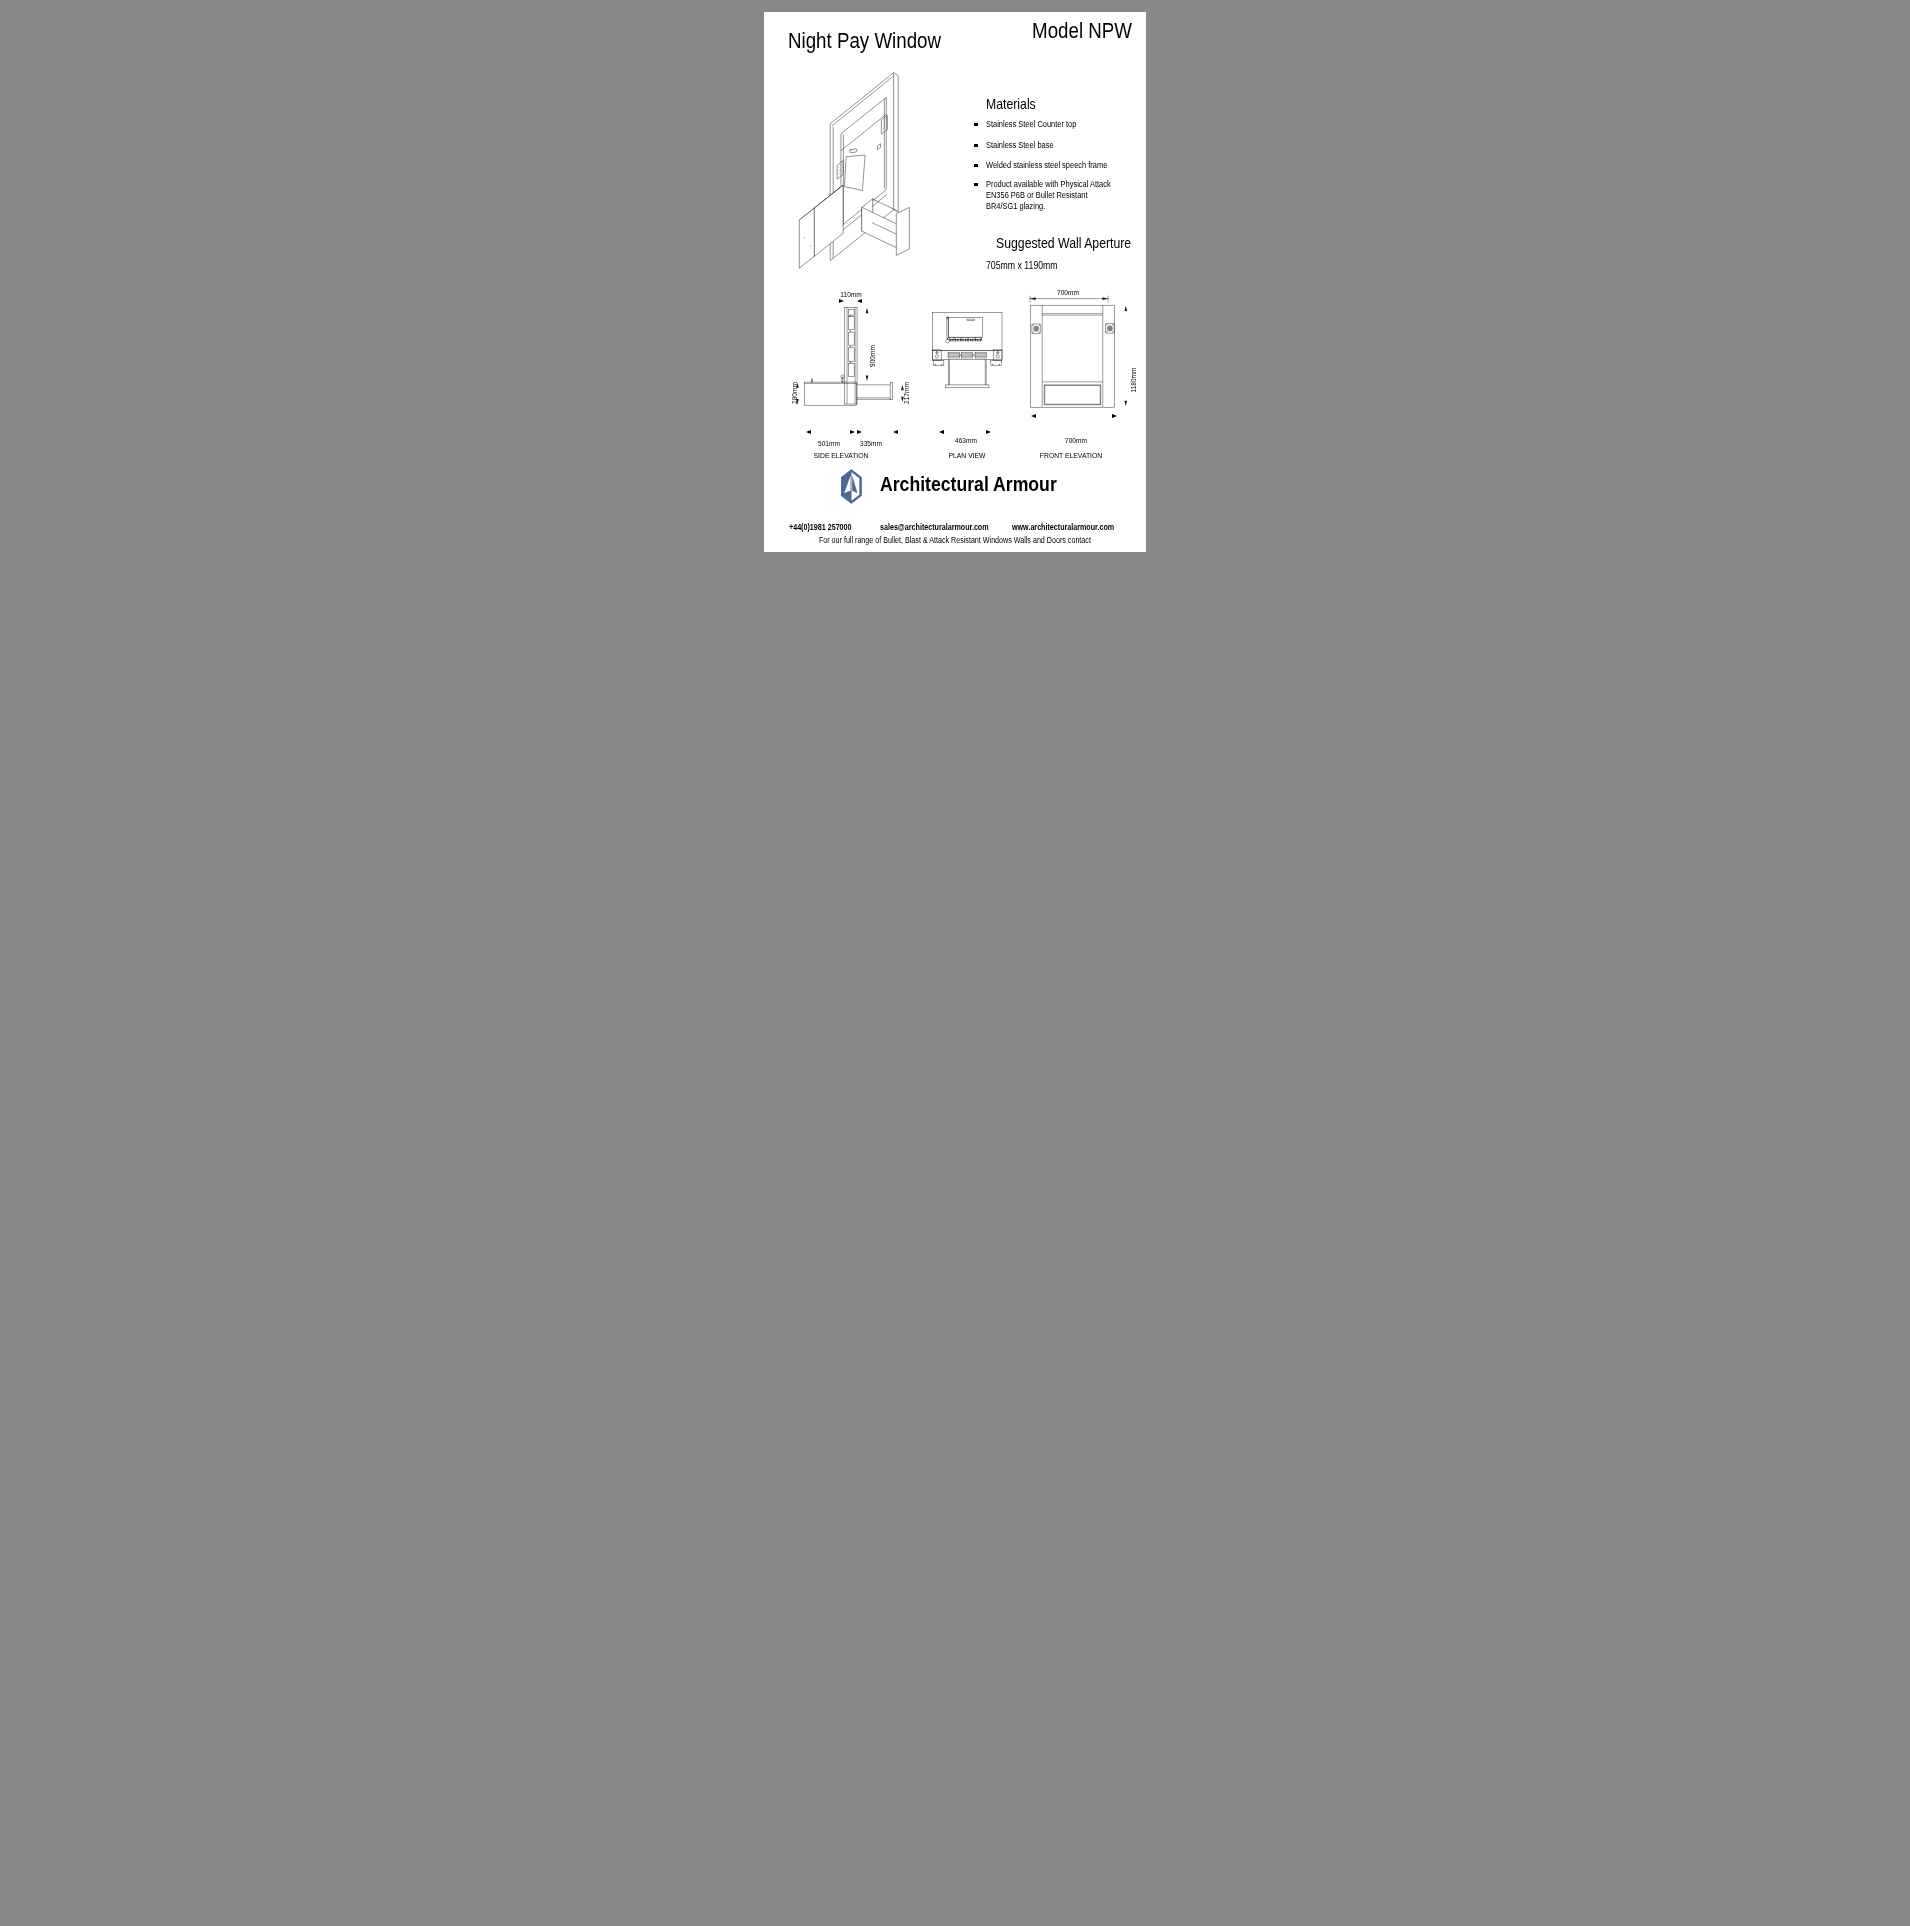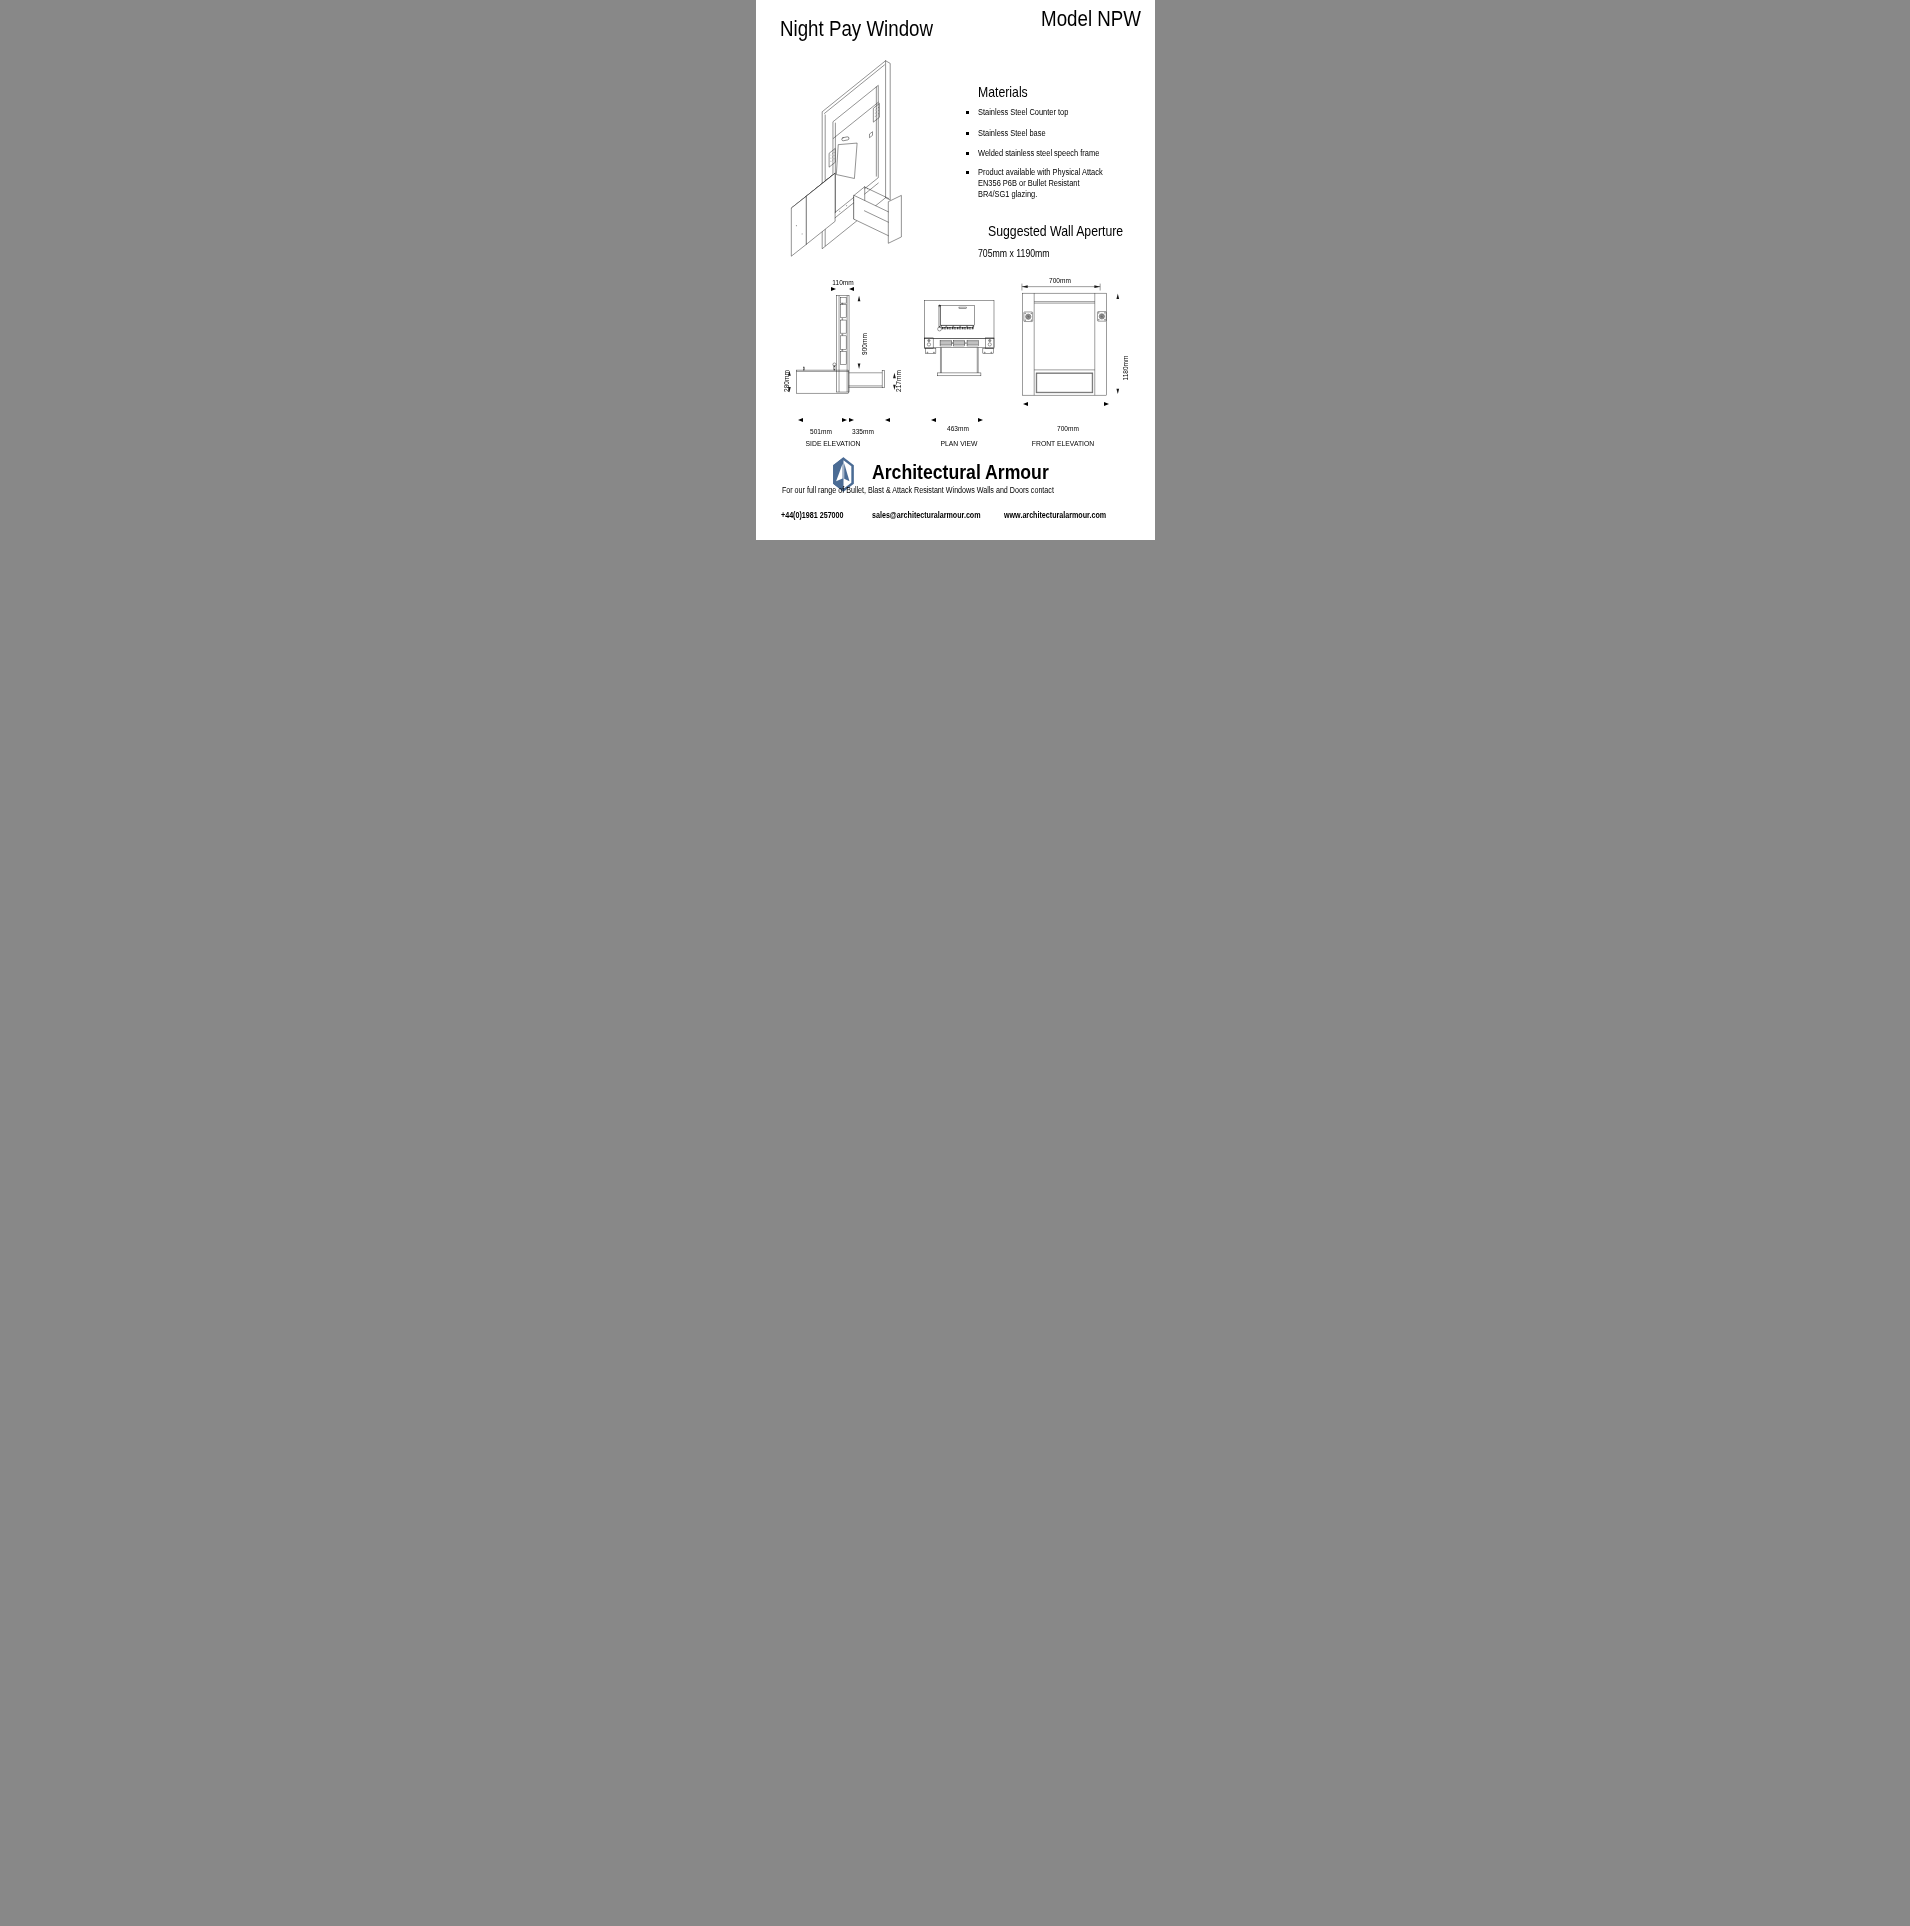--- a/index.html
+++ b/index.html
@@ -1,24 +1,23 @@
 <!DOCTYPE html>
 <html style="font-size:6.2px"><head>
 <meta charset="utf-8">
 <style>
   html,body{margin:0;padding:0;background:#888;}
   #page{
     position:relative;
     width:382px;height:540px;
-    margin:0 auto;
+    margin:12px auto;
     background:#ffffff;
     font-family:"Liberation Sans","DejaVu Sans",sans-serif;
     color:#000;
     overflow:hidden;
-    padding-left:17px;
   }
   .abs{position:absolute;}
   .cx{display:inline-block;transform:scaleX(.84);transform-origin:0 0;white-space:nowrap;}
   .cxr{display:inline-block;transform:scaleX(.84);transform-origin:100% 0;white-space:nowrap;}
   .cxc{display:inline-block;transform:scaleX(.84);transform-origin:50% 0;white-space:nowrap;}
   .h1{font-size:22.3px;line-height:23px;font-weight:400;letter-spacing:0;}
   .h2{font-size:14.6px;line-height:16px;font-weight:400;}
   .body-txt{font-size:8.9px;line-height:10.8px;text-decoration:underline;}
   .ap-size{font-size:10.4px;line-height:11.6px;}
   .bullet-row{position:absolute;left:210px;display:flex;align-items:flex-start;}
@@ -343,21 +342,21 @@
     <polygon points="50,0 95,35 95,115 50,150 5,115 5,35" fill="#4A6B94"></polygon>
     <polygon points="50,13 84,39 84,111 50,137 16,111 16,39" fill="#ffffff"></polygon>
     <polygon points="50,0 50,150 5,115 5,35" fill="#4A6B94"></polygon>
     <polygon points="46,28 18,104 46,92" fill="#ffffff"></polygon>
     <polygon points="53,26 53,93 76,104" fill="#4A6B94"></polygon>
   </svg>
   <div class="abs brand" style="left:116px;top:461px;">
     <span class="cx">Architectural Armour</span>
   </div>
 
-  <div class="abs f1" style="left:0;top:485px;width:382px;">
+  <div class="abs f1" style="left:0;top:523px;width:382px;text-align:center;">
     <span class="cxc">For our full range of Bullet, Blast &amp; Attack Resistant Windows Walls and Doors contact</span>
   </div>
   <div class="abs f2" style="left:25px;top:510px;">
     <span class="cx">+44(0)1981 257000</span>
   </div>
   <div class="abs f2" style="left:116px;top:510px;text-align:center;">
     <span class="cx">sales@architecturalarmour.com</span>
   </div>
   <div class="abs f2" style="left:248px;top:510px;">
     <span class="cx">www.architecturalarmour.com</span>

